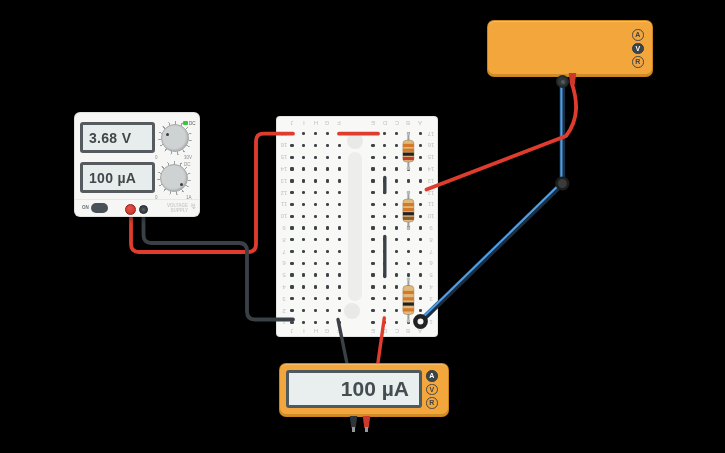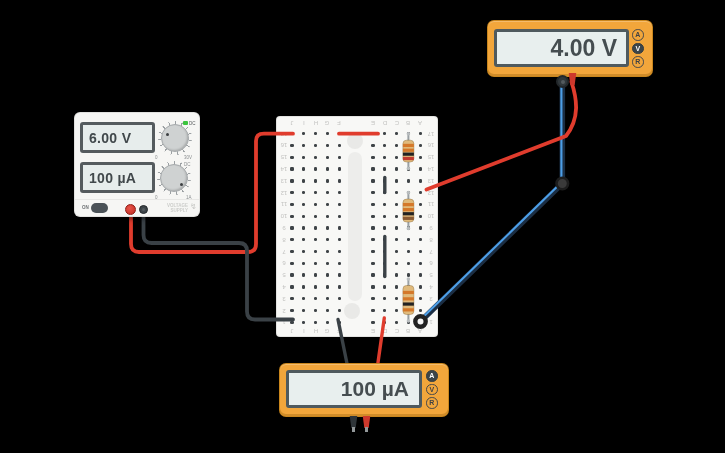--- a/index.html
+++ b/index.html
@@ -349,21 +349,21 @@
         <rect x="402.9" y="297.23999999999995" width="11" height="3.2" fill="#d4782a"></rect>
         <rect x="402.9" y="302.46" width="11" height="3.2" fill="#222222"></rect>
         <rect x="402.9" y="308.26" width="11" height="3.2" fill="#d4782a"></rect>
       </g>
       <circle cx="562.3" cy="183.5" r="5.8" fill="#3a3a3a" stroke="#1d1d1d" stroke-width="2.6"></circle>
       <circle cx="420.5" cy="321.5" r="5.2" fill="#f5f5f5" stroke="#222222" stroke-width="4.4"></circle>
     </svg>
 
   <div class="psu">
     <div class="psu-display" style="top:9px;">
-      <span>6.00 V</span>
+      <span>3.68 V</span>
     </div>
     <div class="psu-display" style="top:49px;">
       <span>100 µA</span>
     </div>
 
     <div class="knob-ring" style="left:83px;top:8px;">
       <div class="knob">
         <div class="knob-dot" style="left:4px;top:8px;"></div>
       </div>
     </div>
@@ -388,23 +388,20 @@
       <div class="psu-term black"></div>
       <div class="psu-brand">
         <div>VOLTAGE</div>
         <div>SUPPLY</div>
       </div>
       <div class="psu-bolt">↯</div>
     </div>
   </div>
 
   <div class="meter voltmeter">
-    <div class="mm-lcd">
-      <span>4.00 V</span>
-    </div>
     <div class="mm-buttons">
       <div class="mm-btn">A</div>
       <div class="mm-btn sel">V</div>
       <div class="mm-btn">R</div>
     </div>
     <div class="probe-ring" style="left:68px;top:54px;"></div>
     <div class="probe-plug red" style="left:80px;top:52px;"></div>
   </div>
 
   <div class="meter ammeter">

